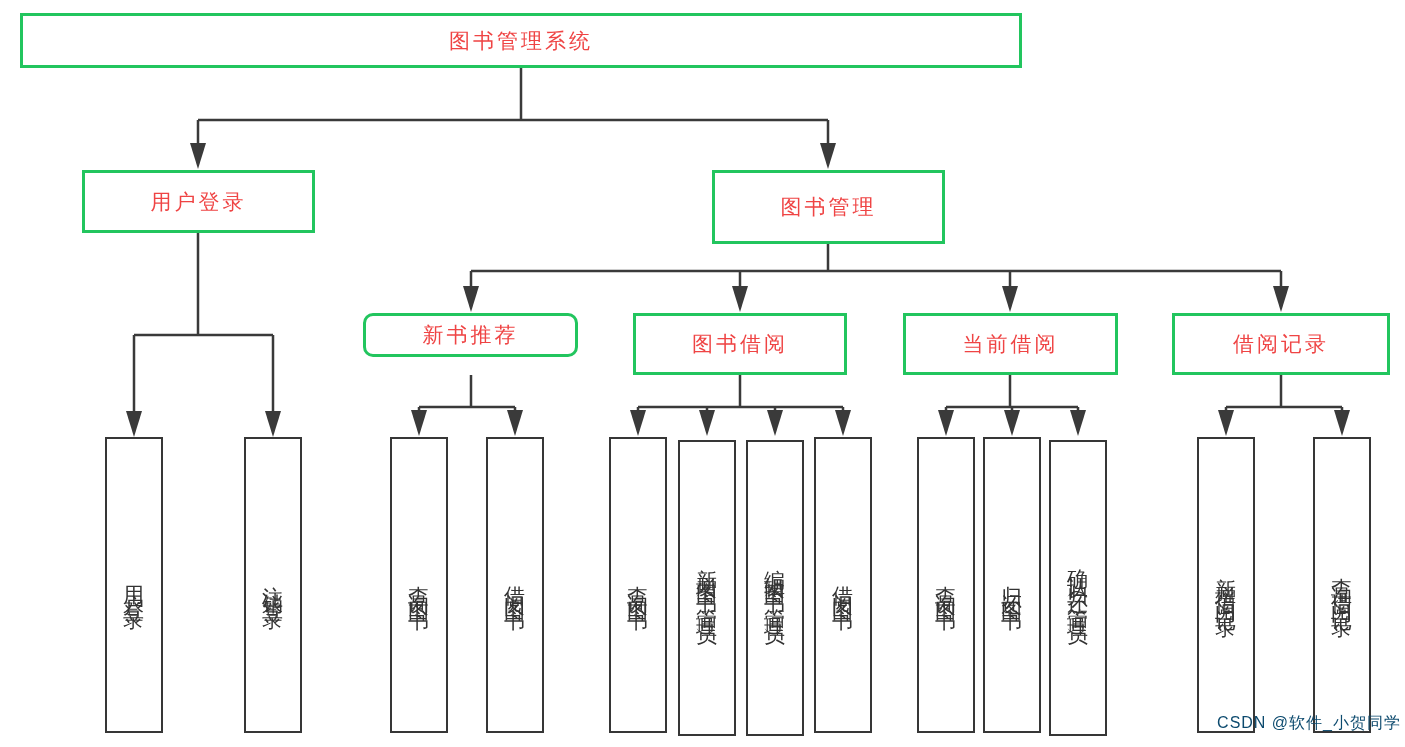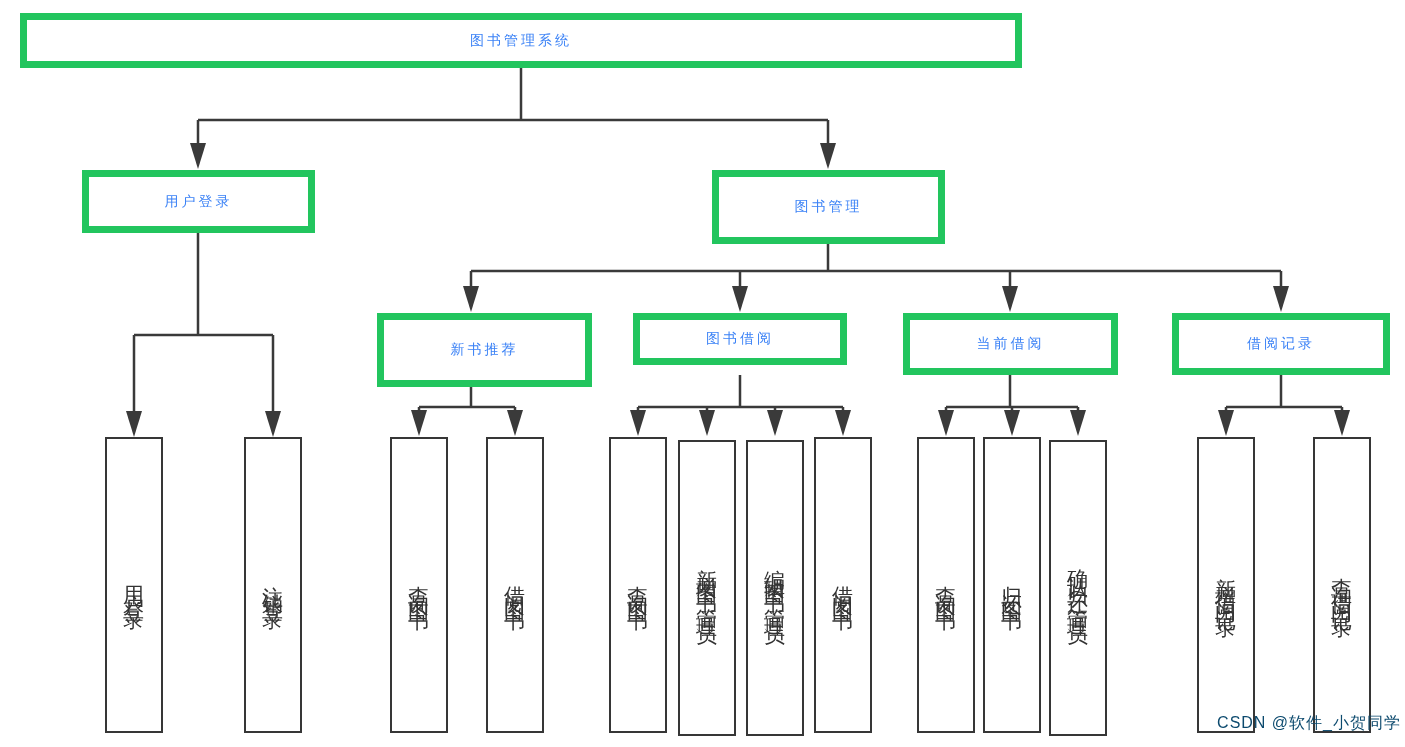--- a/index.html
+++ b/index.html
@@ -24,28 +24,28 @@
     fill: none;
   }
   #connectors polygon {
     fill: #3a3a3a;
     stroke: none;
   }
   .hbox {
     position: absolute;
     z-index: 2;
     box-sizing: border-box;
-    border: 7px solid #22c55e;
+    border: 3px solid #22c55e;
     background: #ffffff;
     display: flex;
     align-items: center;
     justify-content: center;
-    font-size: 14px;
+    font-size: 21px;
     letter-spacing: 3px;
-    color: #3b82f6;
+    color: #ef4444;
     white-space: nowrap;
   }
   .vbox {
     position: absolute;
     z-index: 2;
     box-sizing: border-box;
     border: 2.5px solid #363636;
     background: #ffffff;
     display: flex;
     align-items: center;
@@ -107,22 +107,22 @@
     <path d="M1281,375 V407 M1226,407 H1342 M1226,407 V418 M1342,407 V418"></path>
     <polygon points="1218,410 1234,410 1226,436"></polygon>
     <polygon points="1334,410 1350,410 1342,436"></polygon>
   </svg>
 
   <div class="hbox" style="left:20px; top:13px; width:1002px; height:55px;">图书管理系统</div>
 
   <div class="hbox" style="left:82px; top:170px; width:233px; height:63px;">用户登录</div>
   <div class="hbox" style="left:712px; top:170px; width:233px; height:74px;">图书管理</div>
 
-  <div class="hbox" style="left:377px; top:313px; width:215px; height:74px;">新书推荐</div>
-  <div class="hbox" style="left:633px; top:313px; width:214px; height:52px;text-align:center;">图书借阅</div>
+  <div class="hbox" style="left:363px; top:313px; width:215px; height:44px;border-radius:10px;">新书推荐</div>
+  <div class="hbox" style="left:633px; top:313px; width:214px; height:62px;text-align:center;">图书借阅</div>
   <div class="hbox" style="left:903px; top:313px; width:215px; height:62px;font-family:Liberation Serif, serif;">当前借阅</div>
   <div class="hbox" style="left:1172px; top:313px; width:218px; height:62px;">借阅记录</div>
 
   <div class="vbox" style="left:105px; top:437px; width:58px; height:296px;">用户登录</div>
   <div class="vbox" style="left:244px; top:437px; width:58px; height:296px;">注销登录</div>
 
   <div class="vbox" style="left:390px; top:437px; width:58px; height:296px;">查询图书</div>
   <div class="vbox" style="left:486px; top:437px; width:58px; height:296px;">借阅图书</div>
 
   <div class="vbox" style="left:609px; top:437px; width:58px; height:296px;">查询图书</div>

